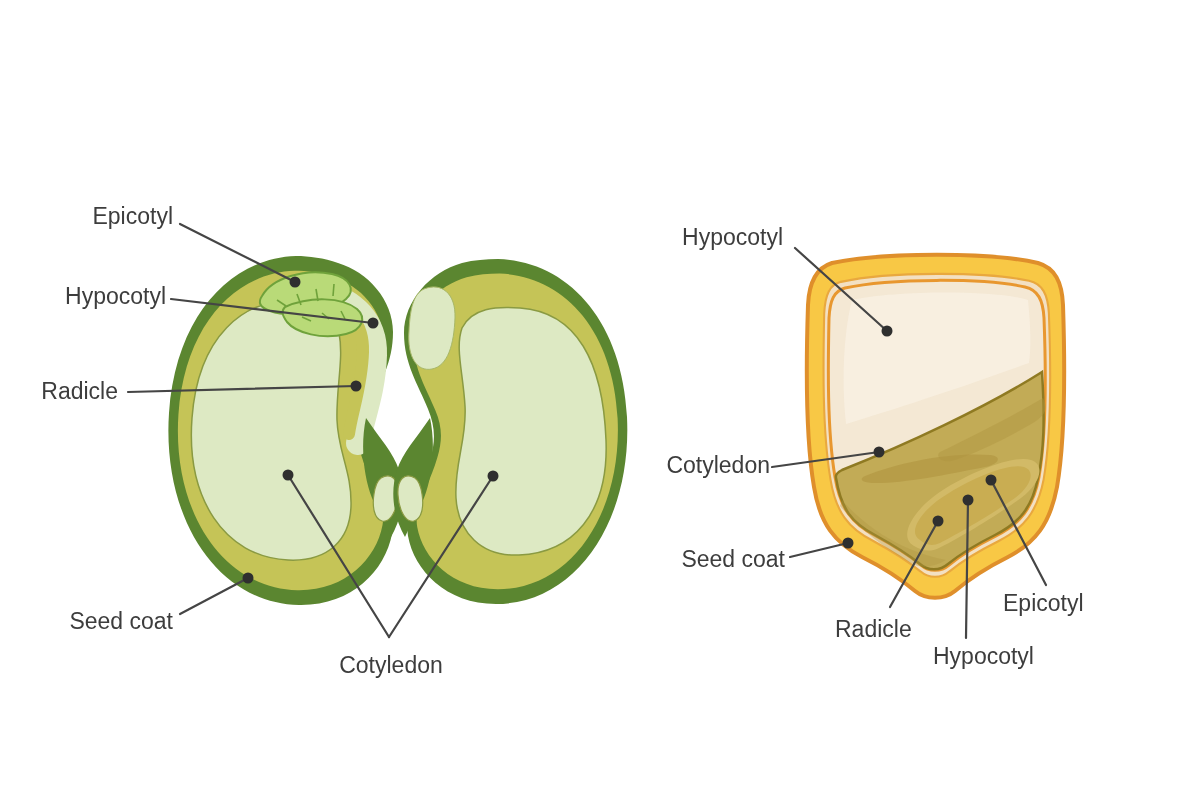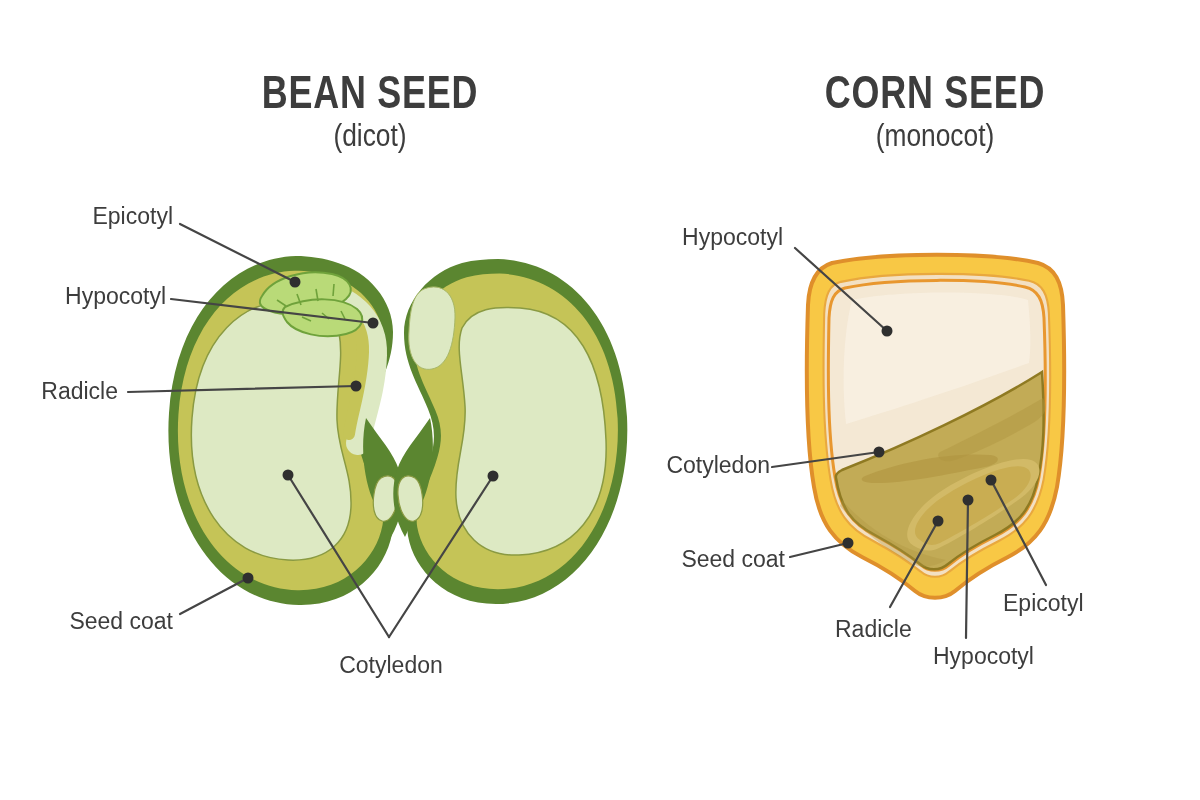--- a/index.html
+++ b/index.html
@@ -143,28 +143,20 @@
       <circle cx="493" cy="476" r="5.5"></circle>
       <circle cx="887" cy="331" r="5.5"></circle>
       <circle cx="879" cy="452" r="5.5"></circle>
       <circle cx="848" cy="543" r="5.5"></circle>
       <circle cx="938" cy="521" r="5.5"></circle>
       <circle cx="968" cy="500" r="5.5"></circle>
       <circle cx="991" cy="480" r="5.5"></circle>
     </g>
   </svg>
 
-  <div class="title-block" style="left:220px; top:68px; width:300px;">
-    <div class="title-main">BEAN SEED</div>
-    <div class="title-sub">(dicot)</div>
-  </div>
-  <div class="title-block" style="left:780px; top:68px; width:310px;">
-    <div class="title-main">CORN SEED</div>
-    <div class="title-sub">(monocot)</div>
-  </div>
 
   <div class="lbl" style="right:1027px; top:203px;">Epicotyl</div>
   <div class="lbl" style="right:1034px; top:283px;">Hypocotyl</div>
   <div class="lbl" style="right:1082px; top:378px;">Radicle</div>
   <div class="lbl" style="right:1027px; top:608px;">Seed coat</div>
   <div class="lbl center" style="left:391px; top:652px;">Cotyledon</div>
 
   <div class="lbl" style="right:417px; top:224px;">Hypocotyl</div>
   <div class="lbl" style="right:430px; top:452px;">Cotyledon</div>
   <div class="lbl" style="right:415px; top:546px;">Seed coat</div>

